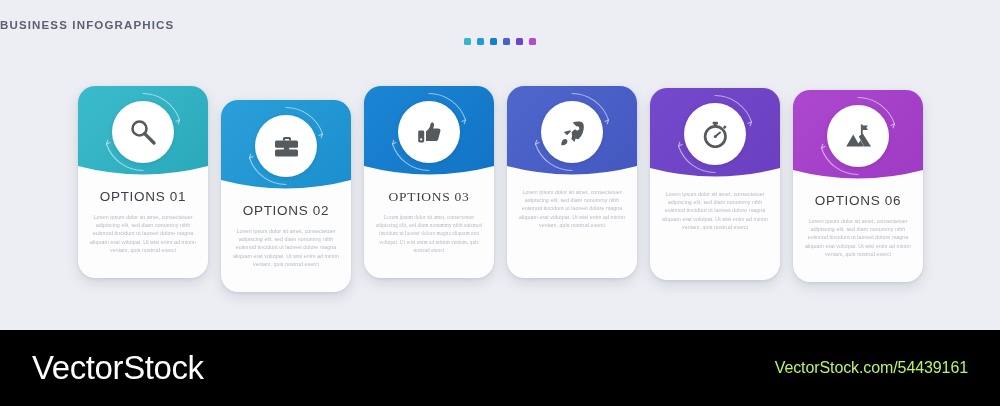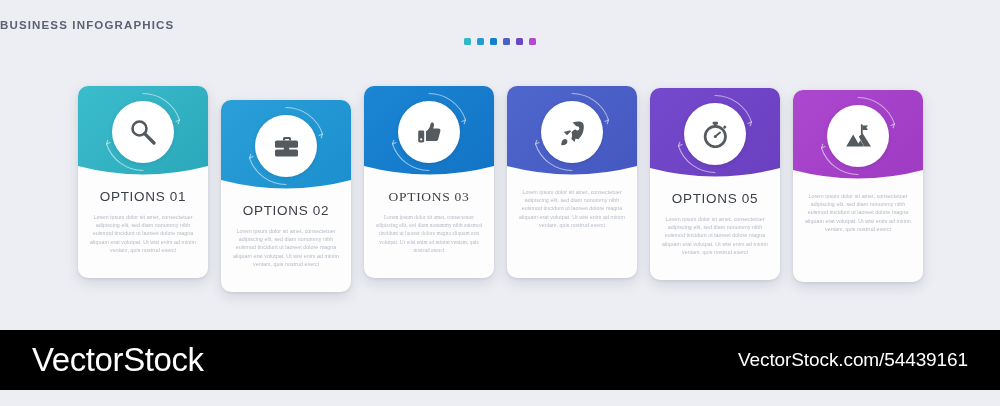--- a/index.html
+++ b/index.html
@@ -54,21 +54,21 @@
   #cards {
     position: absolute;
     left: 0;
     top: 0;
     width: 1000px;
     height: 330px;
   }
   .card {
     position: absolute;
     width: 130px;
-    border-radius: 10px;
+    border-radius: 17px;
     background: #fdfdfe;
     box-shadow: 0 5px 13px rgba(40,50,80,0.13),
                 0 1px 3px rgba(40,50,80,0.10);
     overflow: hidden;
   }
   .card-top {
     position: relative;
     width: 100%;
     height: 92px;
     overflow: hidden;
@@ -138,37 +138,37 @@
     letter-spacing: 0.05px;
     margin: 0;
   }
 
   
   #watermark {
     position: absolute;
     left: 0;
     top: 330px;
     width: 1000px;
-    height: 60px;
+    height: 76px;
     background: #000000;
     display: flex;
     align-items: center;
     justify-content: space-between;
     padding: 0 32px;
     box-sizing: border-box;
   }
   #wm-logo {
     color: #ffffff;
     font-size: 33px;
     letter-spacing: -0.4px;
     line-height: 36px;
   }
   #wm-url {
-    color: #ffffff;
-    font-size: 19px;
+    color: #bef264;
+    font-size: 16px;
     letter-spacing: -0.1px;
     line-height: 22px;
   }
 </style>
 </head>
 <body>
 
 <div id="stage">
 
   <div id="header">
@@ -314,21 +314,20 @@
               <rect x="11.6" y="1.8" width="5.4" height="2.6" rx="0.9"></rect>
               <rect x="13" y="3.8" width="2.6" height="2.6"></rect>
               <path d="M21.9 7.3l2-2 1.7 1.7-2 2z"></path>
               <circle cx="14.3" cy="16.6" r="10.2" fill="none" stroke="#555a5e" stroke-width="2.7"></circle>
               <path d="M14.3 16.6 L19 12.6" stroke="#555a5e" stroke-width="2" stroke-linecap="round"></path>
               <circle cx="14.3" cy="16.6" r="1.5"></circle>
             </svg>
           </div>
         </div>
         <div class="card-body">
-          <div class="card-title">OPTIONS 05</div>
           <p class="card-text">Lorem ipsum dolor sit amet, consectetuer adipiscing elit, sed diam nonummy nibh euismod tincidunt ut laoreet dolore magna aliquam erat volutpat. Ut wisi enim ad minim veniam, quis nostrud exerci</p>
         </div>
       </div>
       <div class="card" style="left: 793px; top: 90px; min-height: 192px;">
         <div class="card-top">
           <div class="fill" style="background: linear-gradient(135deg, rgb(173, 71, 207) 0%, rgb(157, 59, 194) 100%);"></div>
           <svg class="curve" viewBox="0 0 130 22" preserveAspectRatio="none">
             <path d="M0 22 L0 9 Q65 26 130 9 L130 22 Z" fill="#fdfdfe"></path>
           </svg>
           <div class="ring">
@@ -342,20 +341,21 @@
           <div class="icon-disc">
             <svg class="glyph" viewBox="0 0 28 28">
               <path d="M17.8 3.2v8.6" stroke="#555a5e" stroke-width="1.8" stroke-linecap="round"></path>
               <path d="M18.4 3.6h5.6l-1.6 2.2 1.6 2.2h-5.6z"></path>
               <path d="M2.2 24.5 L9.2 12.6 L14.4 21.4 L16.4 18.3 L20 24.5z"></path>
               <path d="M14.8 14.4 L20.2 24.5 L27 24.5 L18.6 11.2z"></path>
             </svg>
           </div>
         </div>
         <div class="card-body">
+          <div class="card-title">OPTIONS 06</div>
           <p class="card-text">Lorem ipsum dolor sit amet, consectetuer adipiscing elit, sed diam nonummy nibh euismod tincidunt ut laoreet dolore magna aliquam erat volutpat. Ut wisi enim ad minim veniam, quis nostrud exerci</p>
         </div>
       </div>
     </div>
 
 </div>
 
 <div id="watermark">
   <div id="wm-logo">VectorStock</div>
   <div id="wm-url">VectorStock.com/54439161</div>

